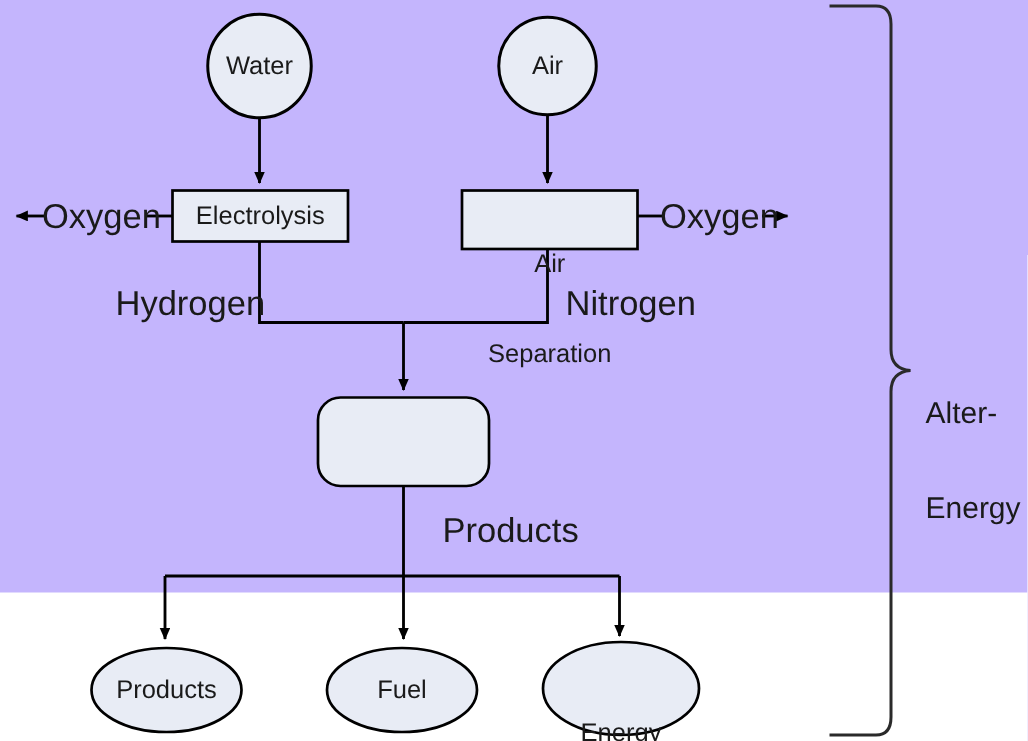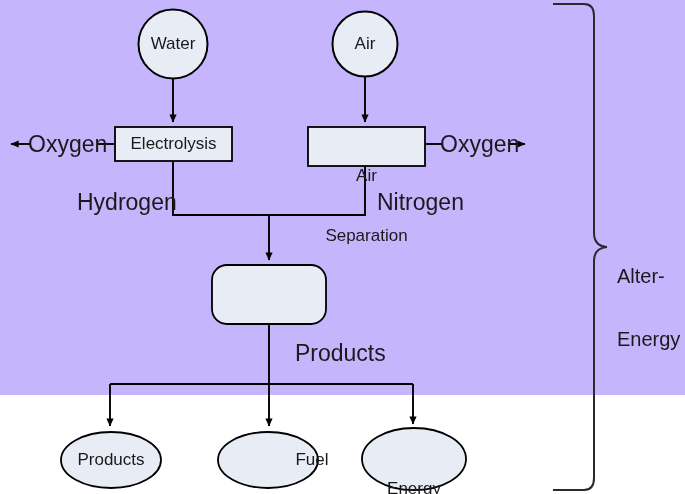--- a/index.html
+++ b/index.html
@@ -114,21 +114,21 @@
   <div class="node-label" style="left:115px; top:134px; width:117px;text-align:center;">Electrolysis</div>
 
   <div class="node-label" style="left:308px; top:126px; width:117px;">
     <div>Air</div>
     <div>Separation</div>
   </div>
 
 
   <div class="node-label" style="left:61px; top:450px; width:100px;">Products</div>
 
-  <div class="node-label" style="left:218px; top:450px; width:100px;padding-left:44px;">Fuel</div>
+  <div class="node-label" style="left:218px; top:450px; width:100px;">Fuel</div>
 
   <div class="node-label" style="left:362px; top:439px; width:104px;">
     <div>Energy</div>
     
   </div>
 
   <div class="edge-label" style="left:28px; top:134px;">Oxygen</div>
 
   <div class="edge-label" style="left:440px; top:134px;">Oxygen</div>
 

